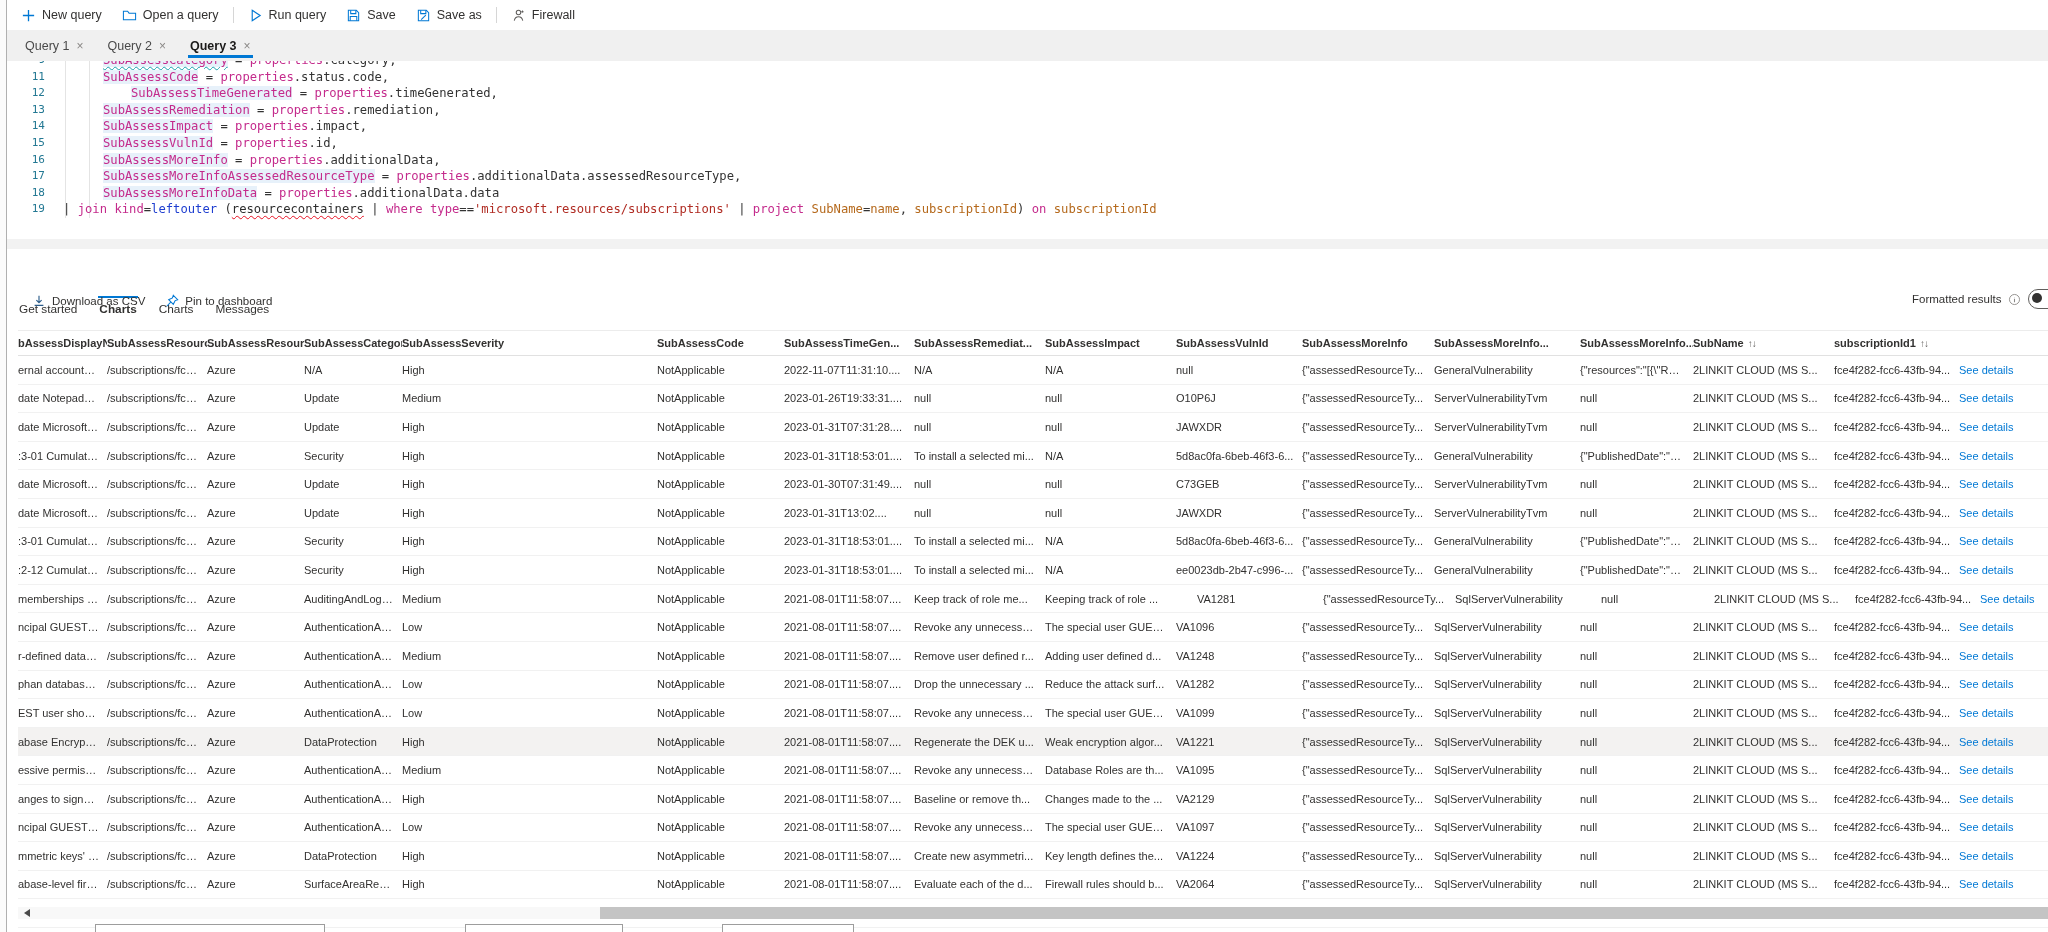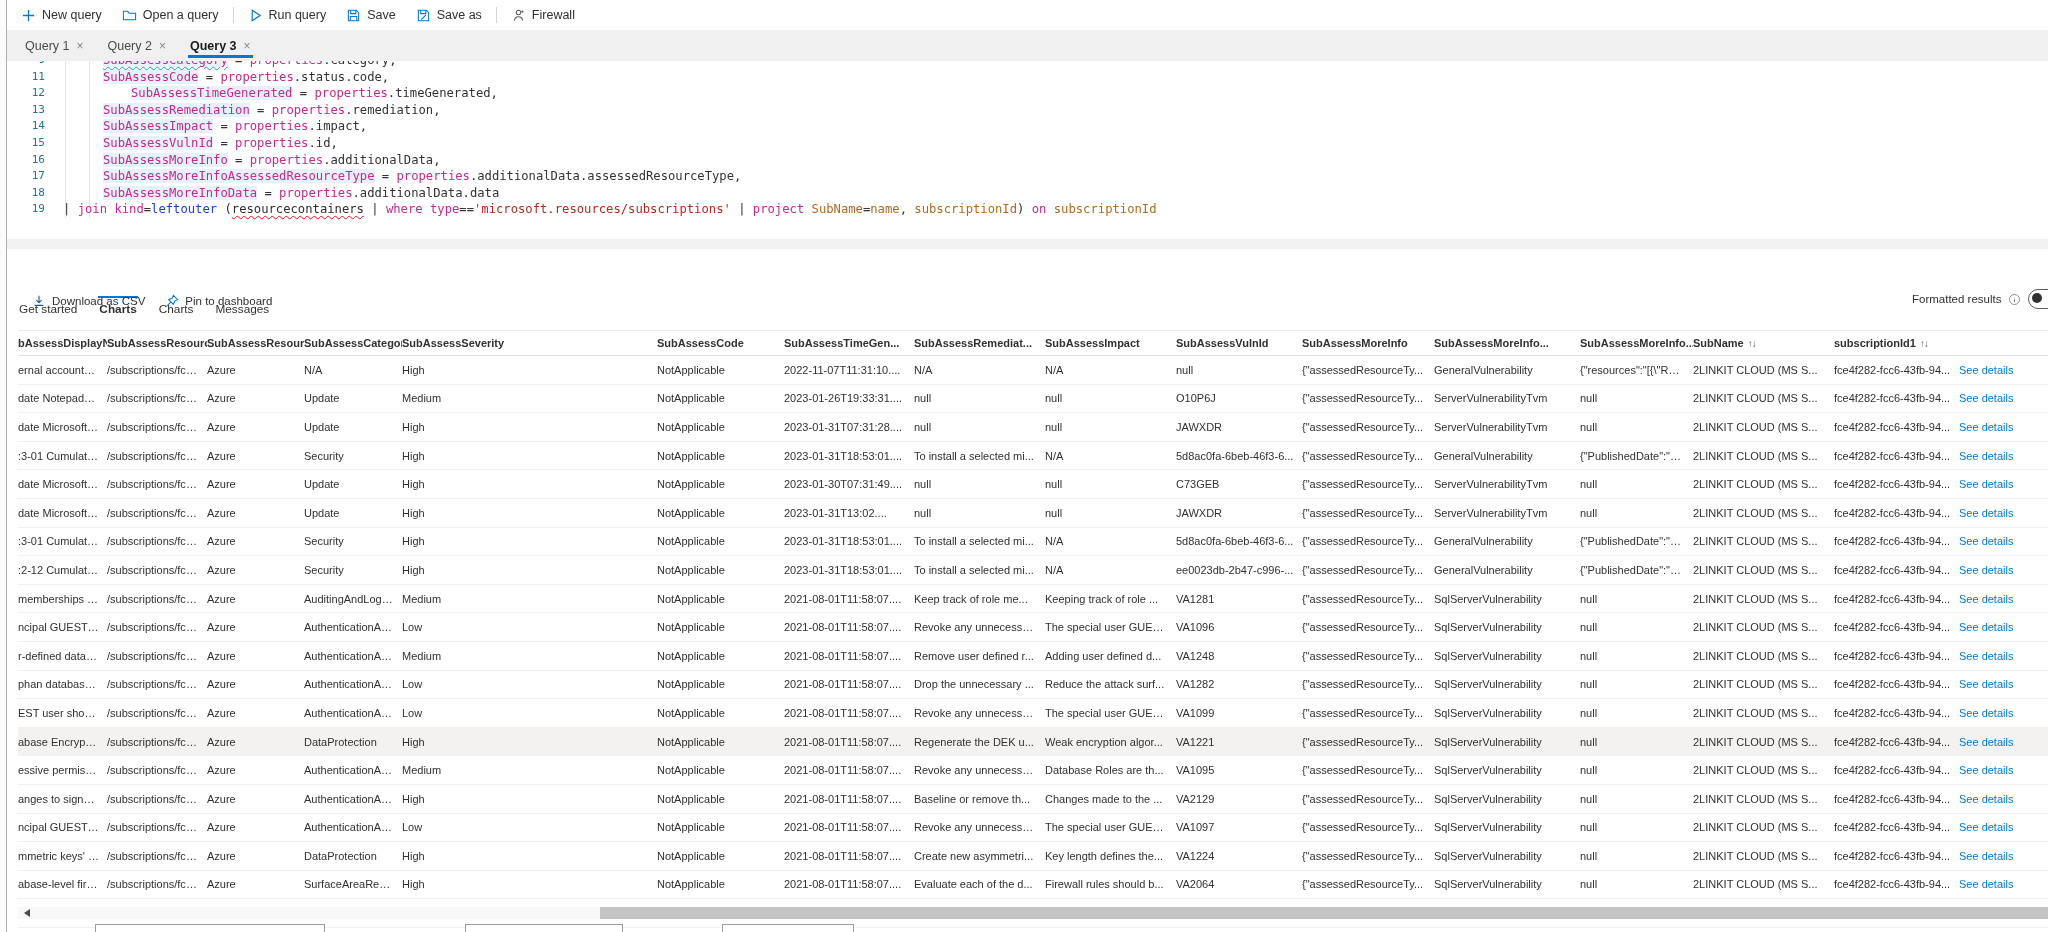--- a/index.html
+++ b/index.html
@@ -410,21 +410,21 @@
       </div>
       <div class="grow">
         <div class="gcell" style="width: 89px;">memberships for u...</div>
         <div class="gcell" style="width: 100px;">/subscriptions/fce4f28...</div>
         <div class="gcell" style="width: 97px;">Azure</div>
         <div class="gcell" style="width: 98px;">AuditingAndLogging</div>
         <div class="gcell" style="width: 255px;">Medium</div>
         <div class="gcell" style="width: 127px;">NotApplicable</div>
         <div class="gcell" style="width: 130px;">2021-08-01T11:58:07....</div>
         <div class="gcell" style="width: 131px;">Keep track of role me...</div>
-        <div class="gcell" style="width: 131px;">Keeping track of role ...</div>
+        <div class="gcell" style="width: 152px;">Keeping track of role ...</div>
         <div class="gcell" style="width: 126px;">VA1281</div>
         <div class="gcell" style="width: 132px;">{"assessedResourceTy...</div>
         <div class="gcell" style="width: 146px;">SqlServerVulnerability</div>
         <div class="gcell" style="width: 113px;">null</div>
         <div class="gcell" style="width: 141px;">2LINKIT CLOUD (MS S...</div>
         <div class="gcell" style="width: 125px;">fce4f282-fcc6-43fb-94...</div>
         <div class="gcell" style="width: 89px;"><span class="see">See details</span></div>
       </div>
       <div class="grow">
         <div class="gcell" style="width: 89px;">ncipal GUEST shoul...</div>

